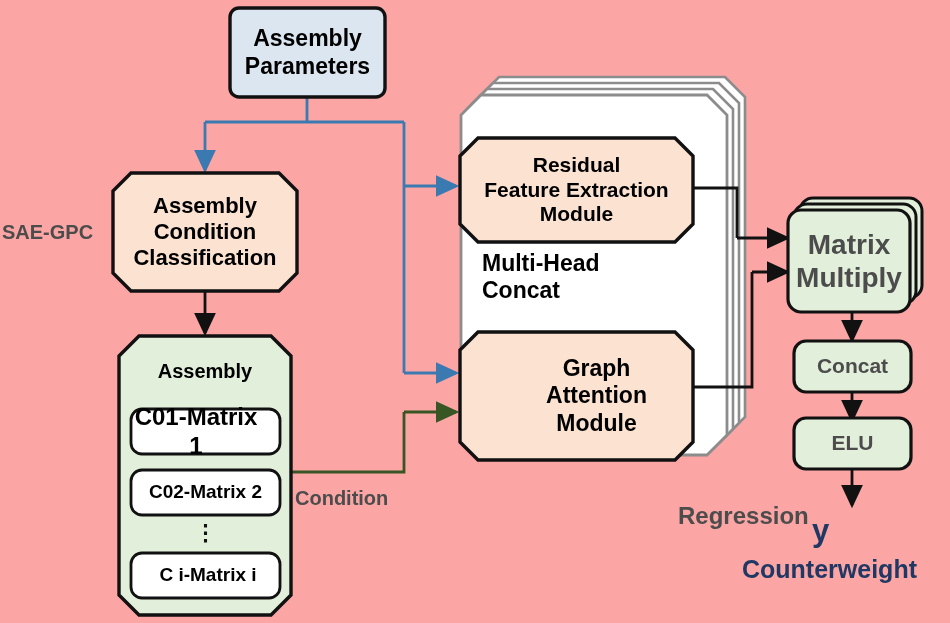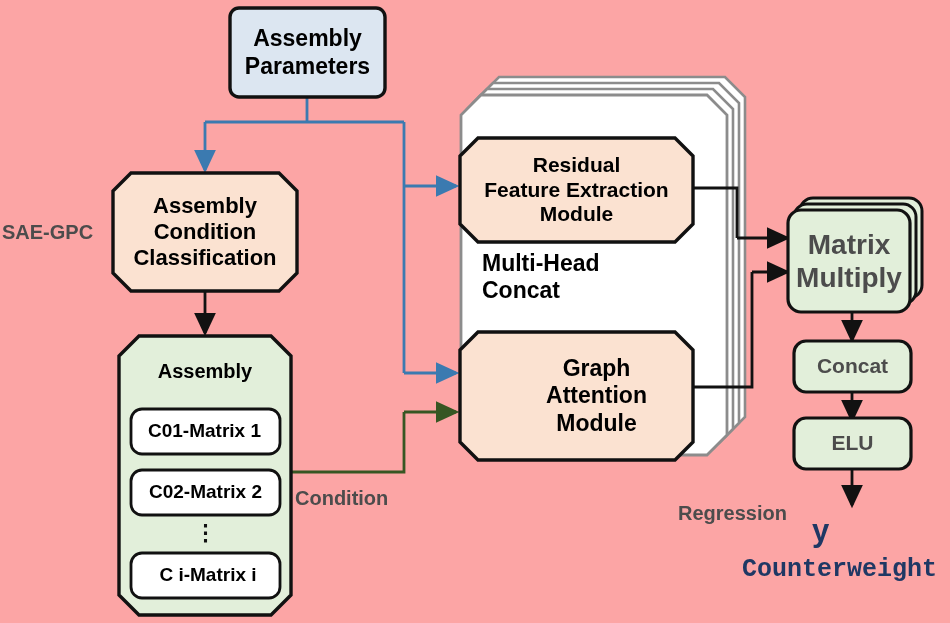--- a/index.html
+++ b/index.html
@@ -145,21 +145,21 @@
   <div class="node-label lbl-black" style="left:107px; top:173px; width:196px; height:118px; font-size:22px;">
     <span>Assembly</span>
     <span>Condition</span>
     <span>Classification</span>
   </div>
 
   <div class="node-label lbl-black" style="left:119px; top:341px; width:172px; height:62px; font-size:20px;">
     <span>Assembly</span>
   </div>
 
-  <div class="node-label lbl-black" style="left:131px; top:409px; width:130px; height:45px; font-size:19px;align-items:flex-end;">
+  <div class="node-label lbl-black" style="left:131px; top:409px; width:130px; height:45px; font-size:24px;align-items:flex-end;">
     <span>C01-Matrix 1</span>
   </div>
   <div class="node-label lbl-black" style="left:131px; top:470px; width:149px; height:45px; font-size:19px;">
     <span>C02-Matrix 2</span>
   </div>
   <div class="dots" style="left:131px; top:515px; width:149px; height:36px; font-size:22px; line-height:36px;">⋮</div>
   <div class="node-label lbl-black" style="left:131px; top:553px; width:154px; height:45px; font-size:19px;">
     <span>C i-Matrix i</span>
   </div>
 
@@ -177,32 +177,32 @@
     <div>Multi-Head</div>
     <div>Concat</div>
   </div>
 
   <div class="node-label lbl-black" style="left:458px; top:332px; width:237px; height:128px; font-size:23px;margin-left:20px;">
     <span>Graph</span>
     <span>Attention</span>
     <span>Module</span>
   </div>
 
-  <div class="free-label lbl-gray" style="left:678px; top:502px; width:144px; font-size:20px;">Regression</div>
+  <div class="free-label lbl-gray" style="left:678px; top:502px; width:144px; font-size:24px;">Regression</div>
 
   <div class="node-label lbl-gray" style="left:788px; top:210px; width:122px; height:102px; font-size:28px;">
     <span>Matrix</span>
     <span>Multiply</span>
   </div>
 
   <div class="node-label lbl-gray" style="left:794px; top:341px; width:117px; height:51px; font-size:21px;text-align:right;">
     <span>Concat</span>
   </div>
 
   <div class="node-label lbl-gray" style="left:794px; top:418px; width:117px; height:51px; font-size:21px;text-align:right;">
     <span>ELU</span>
   </div>
 
   <div class="free-label lbl-navy" style="left:812px; top:513px; width:80px; font-size:31px;">y</div>
 
-  <div class="free-label lbl-navy" style="left:742px; top:555px; width:208px; font-size:25px;font-family:Liberation Mono, monospace;">Counterweight</div>
+  <div class="free-label lbl-navy" style="left:742px; top:555px; width:208px; font-size:25px;">Counterweight</div>
 
 </div>
 
 </body></html>

